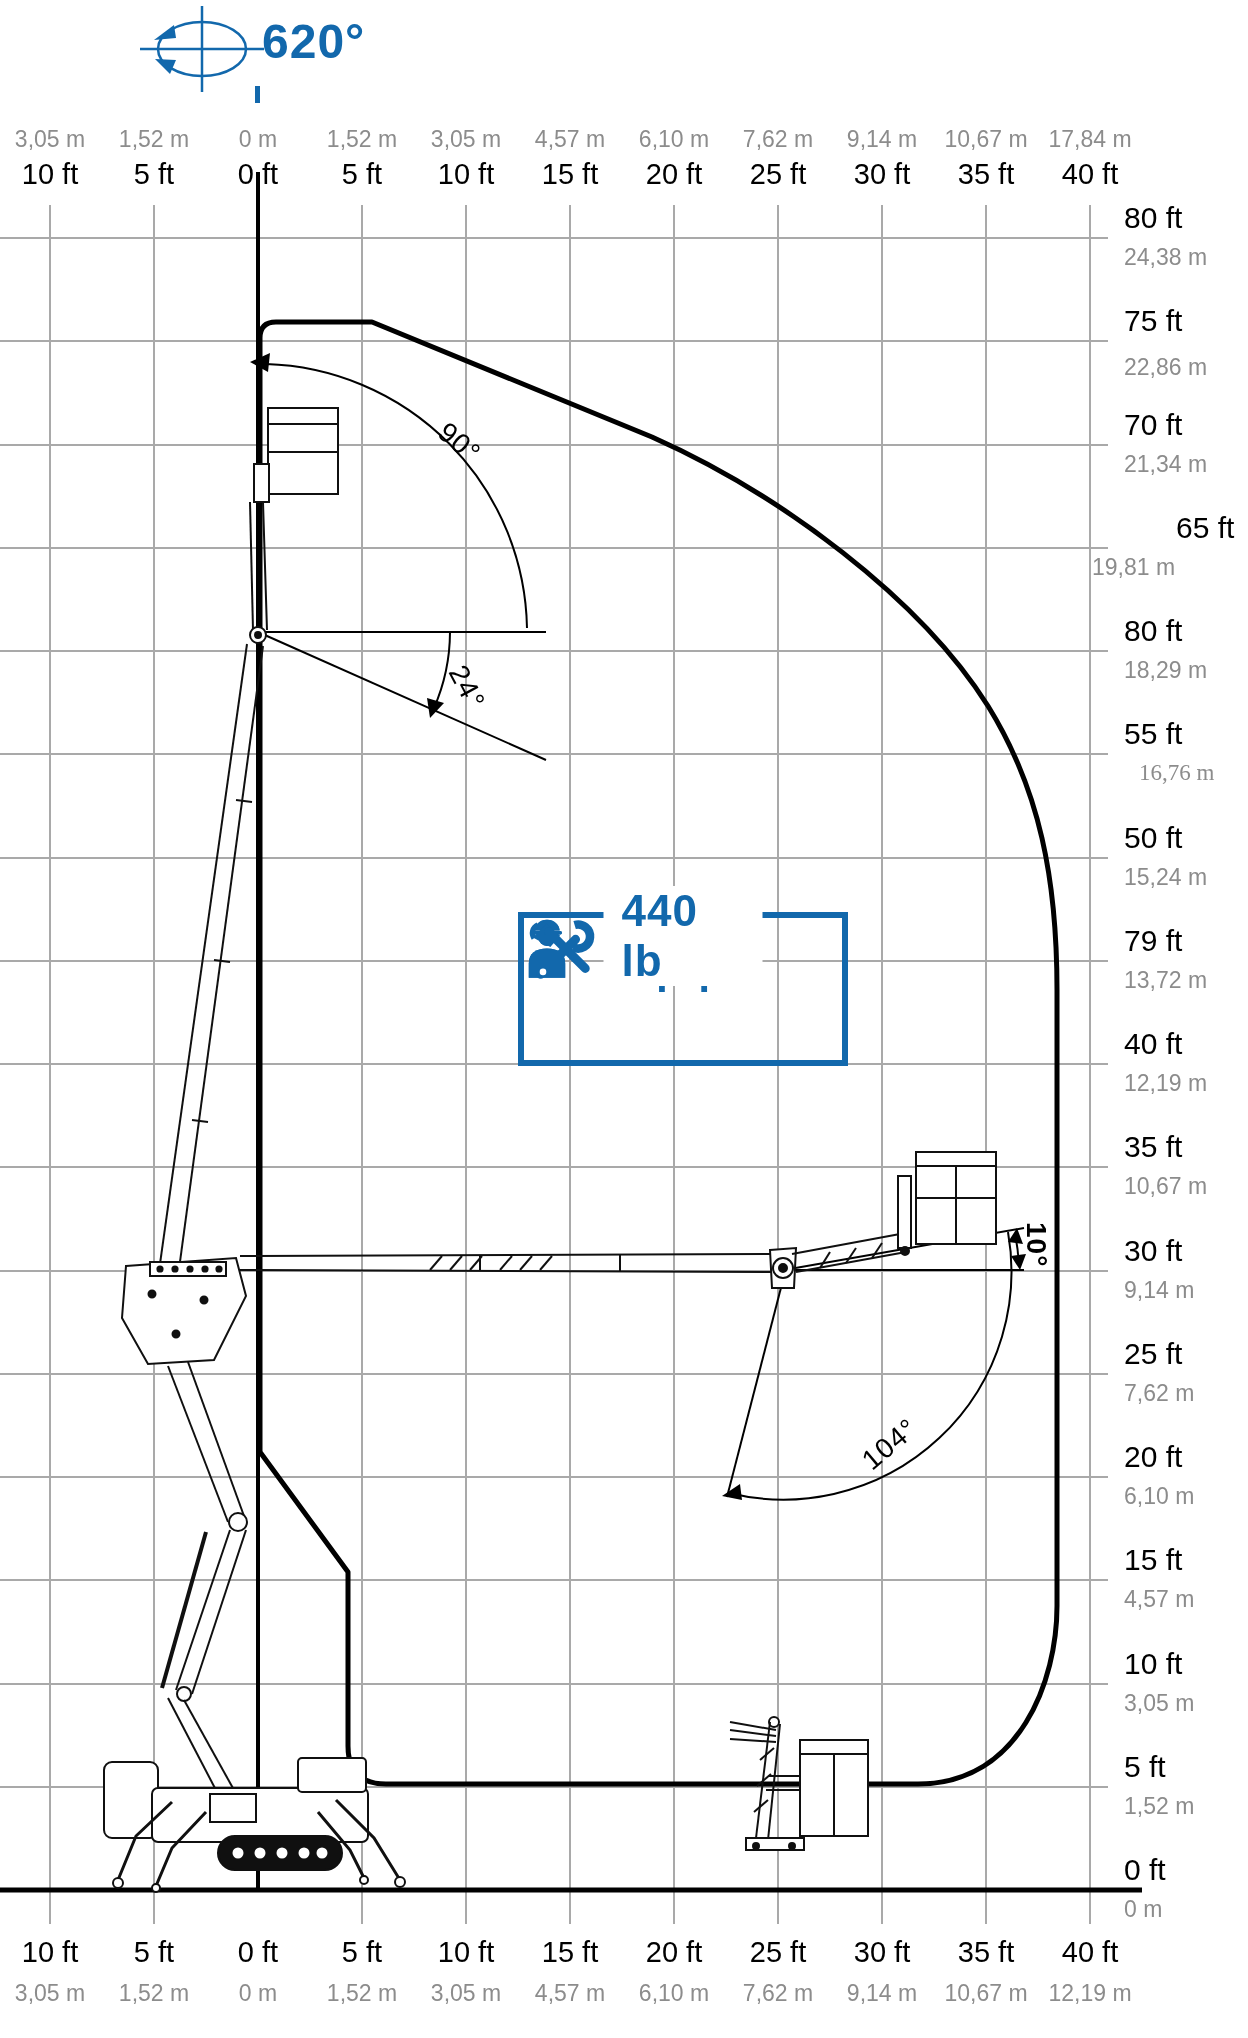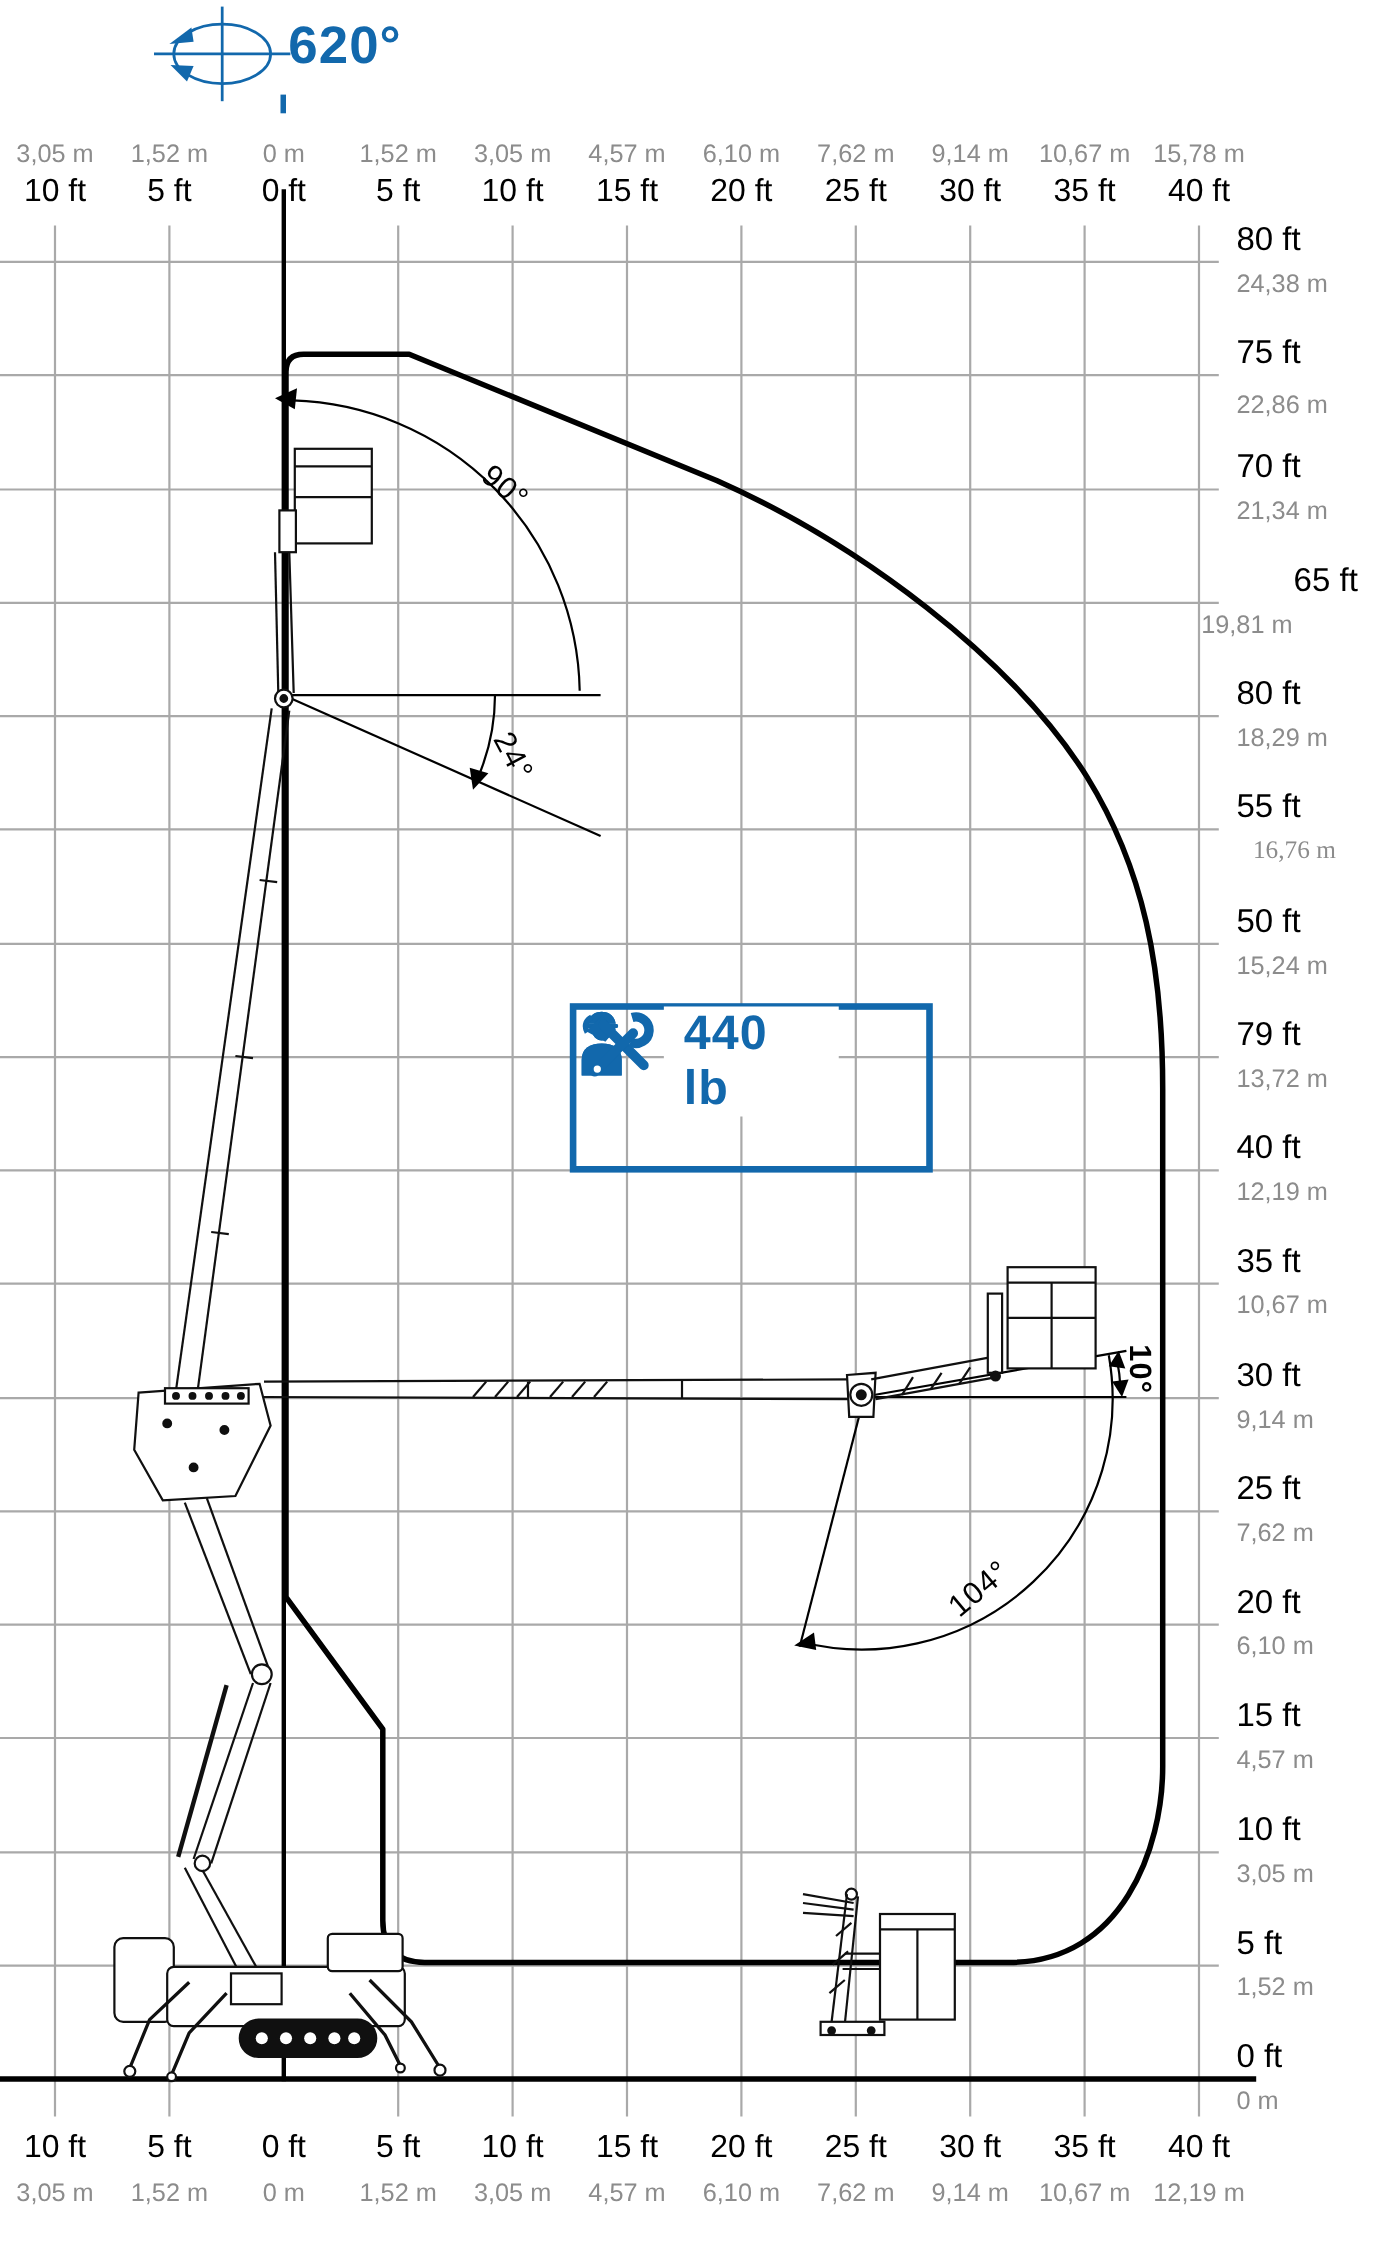--- a/index.html
+++ b/index.html
@@ -11,21 +11,21 @@
   .ax-m{font-size:23px;color:#8c8c8c;transform:translateX(-50%);}
   .r-ft{font-size:30px;color:#000;}
   .r-m{font-size:23px;color:#8c8c8c;}
   .angle{font-size:28px;color:#000;letter-spacing:1px;}
   #rot-label{position:absolute;left:262px;top:14px;font-size:48px;font-weight:bold;
              color:var(--accent);letter-spacing:1px;}
   #cap-box{position:absolute;left:518px;top:912px;width:318px;height:142px;
            border:6px solid var(--accent);}
   #cap-title{position:absolute;top:-32px;left:50%;transform:translateX(-50%);
              background:#fff;padding:0 18px;font-size:44px;font-weight:bold;
-             color:var(--accent);letter-spacing:1px;margin-top:29px;}
+             color:var(--accent);letter-spacing:1px;}
   #cap-icons{display:flex;align-items:center;justify-content:center;gap:12px;margin-top:34px;}
   .plus{font-size:52px;font-weight:bold;color:var(--accent);line-height:1;}
 </style>
 </head>
 <body>
 
 <div id="stage">
 
   <svg width="1248" height="2038" viewBox="0 0 1248 2038">
 
@@ -240,21 +240,21 @@
       <div class="lbl ax-m" style="left: 50px; top: 126px;">3,05 m</div>
       <div class="lbl ax-m" style="left: 154px; top: 126px;">1,52 m</div>
       <div class="lbl ax-m" style="left: 258px; top: 126px;">0 m</div>
       <div class="lbl ax-m" style="left: 362px; top: 126px;">1,52 m</div>
       <div class="lbl ax-m" style="left: 466px; top: 126px;">3,05 m</div>
       <div class="lbl ax-m" style="left: 570px; top: 126px;">4,57 m</div>
       <div class="lbl ax-m" style="left: 674px; top: 126px;">6,10 m</div>
       <div class="lbl ax-m" style="left: 778px; top: 126px;">7,62 m</div>
       <div class="lbl ax-m" style="left: 882px; top: 126px;">9,14 m</div>
       <div class="lbl ax-m" style="left: 986px; top: 126px;">10,67 m</div>
-      <div class="lbl ax-m" style="left: 1090px; top: 126px;">15,78 m</div>
+      <div class="lbl ax-m" style="left: 1090px; top: 126px;">17,84 m</div>
     </div>
   <div id="top-ft">
       <div class="lbl ax-ft" style="left: 50px; top: 158px;">10 ft</div>
       <div class="lbl ax-ft" style="left: 154px; top: 158px;">5 ft</div>
       <div class="lbl ax-ft" style="left: 258px; top: 158px;">0 ft</div>
       <div class="lbl ax-ft" style="left: 362px; top: 158px;">5 ft</div>
       <div class="lbl ax-ft" style="left: 466px; top: 158px;">10 ft</div>
       <div class="lbl ax-ft" style="left: 570px; top: 158px;">15 ft</div>
       <div class="lbl ax-ft" style="left: 674px; top: 158px;">20 ft</div>
       <div class="lbl ax-ft" style="left: 778px; top: 158px;">25 ft</div>

